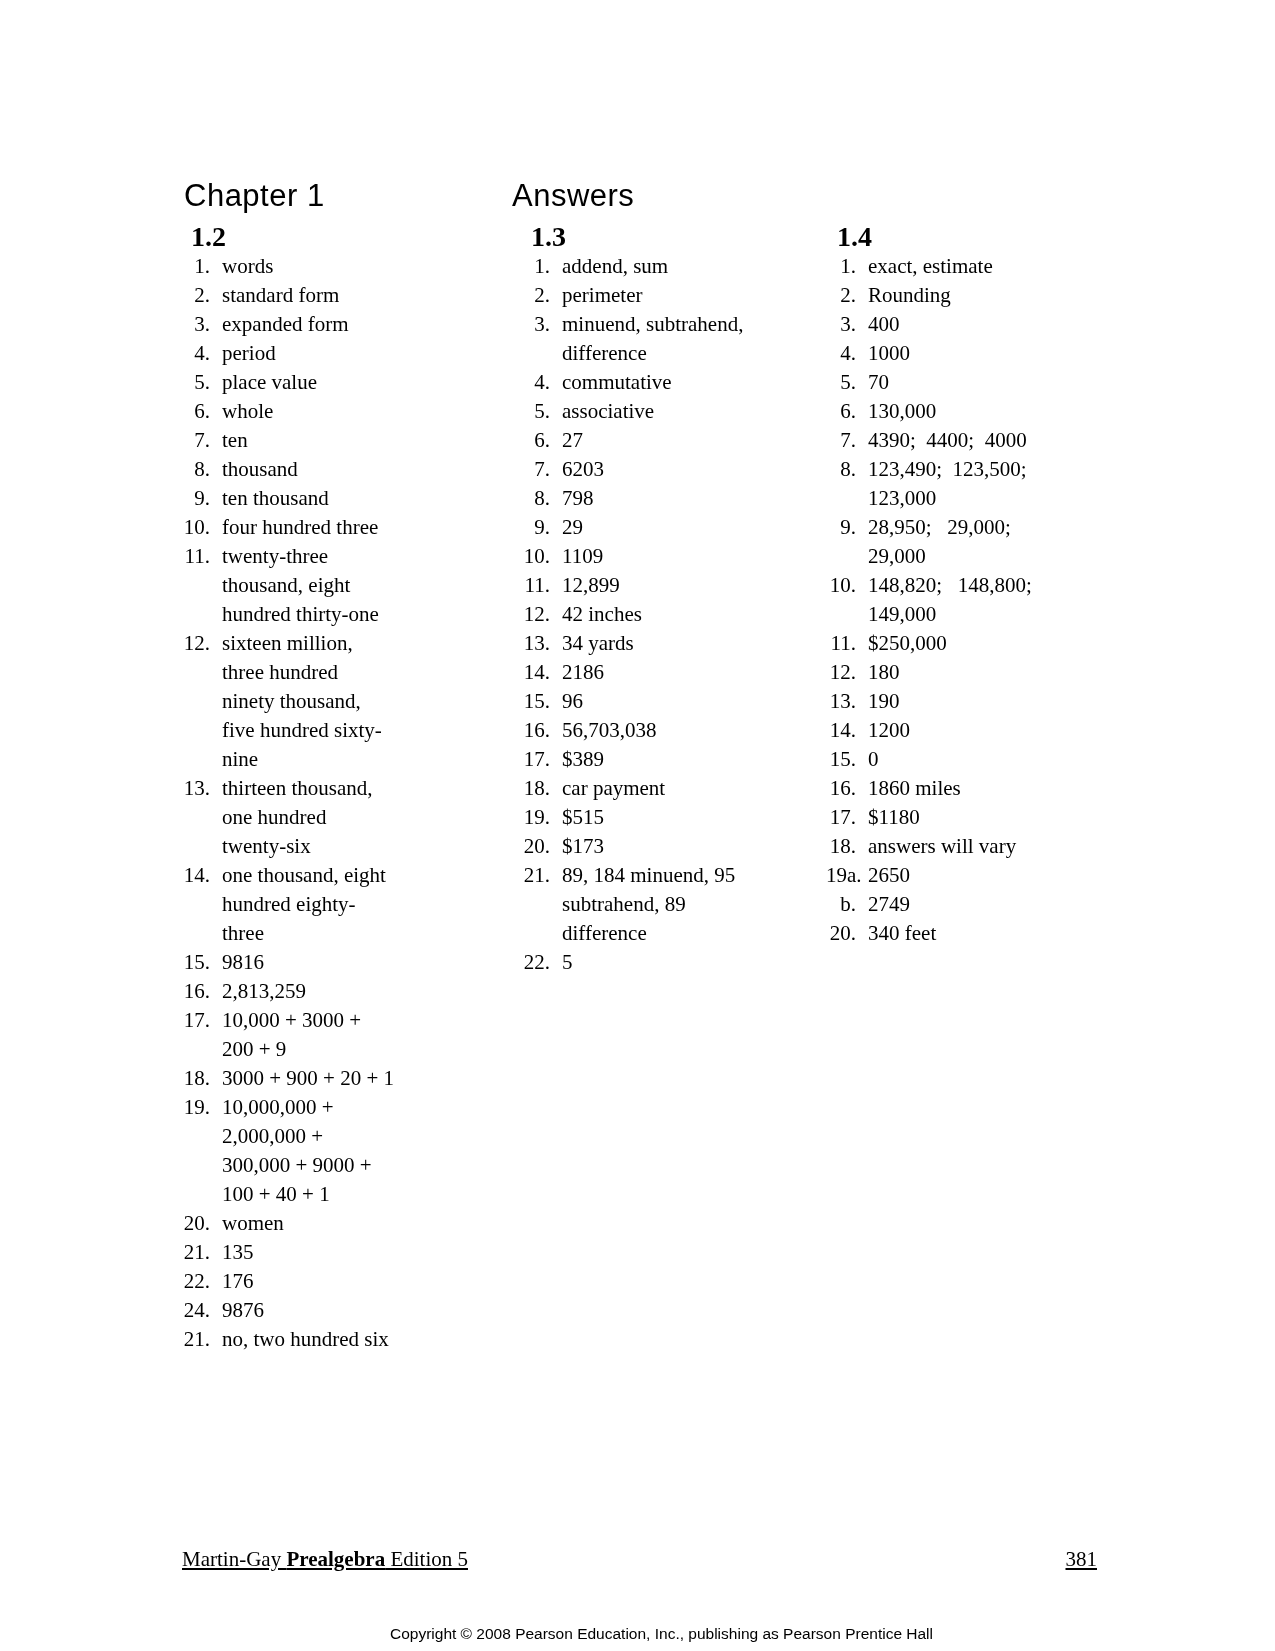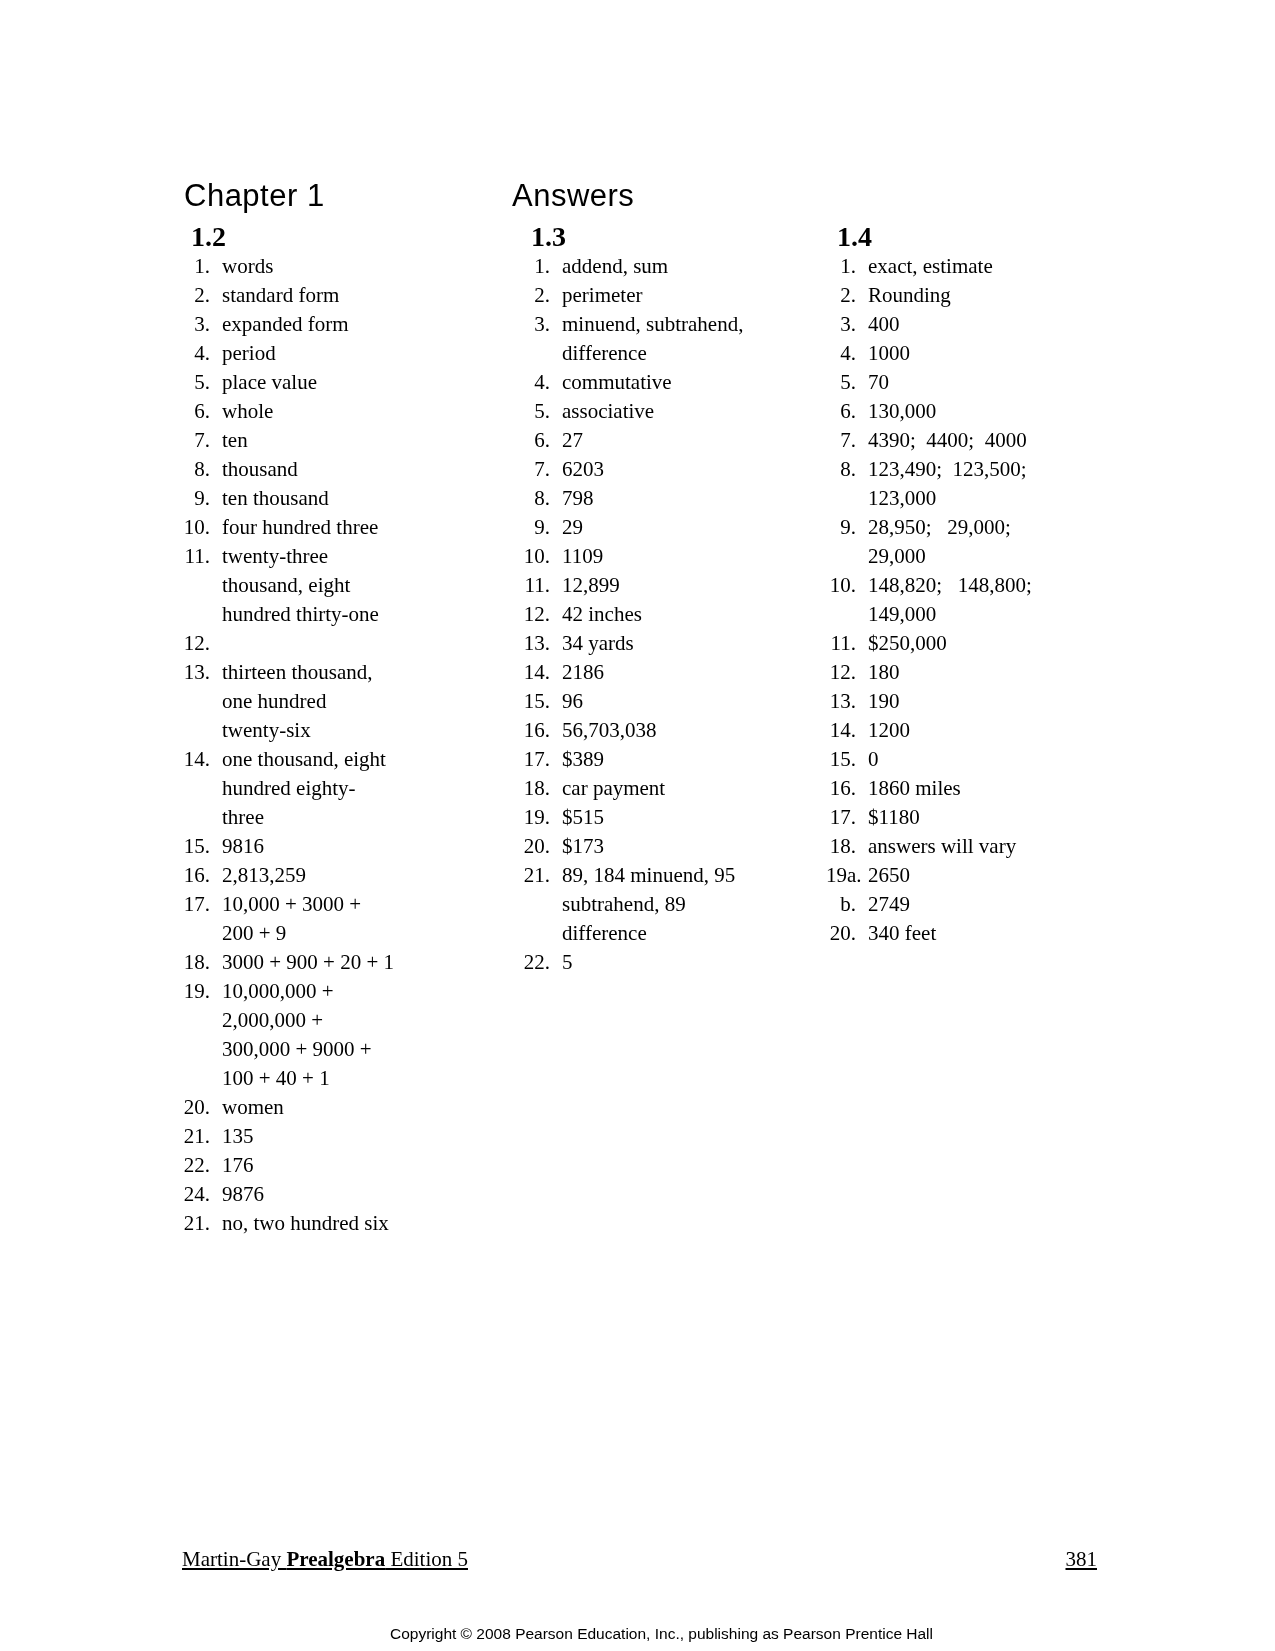--- a/index.html
+++ b/index.html
@@ -101,20 +101,25 @@
           <span class="txt">four hundred three</span>
         </div>
         <div class="item">
           <span class="num">11.</span>
           <span class="txt">twenty-three
 thousand, eight
 hundred thirty-one</span>
         </div>
         <div class="item">
           <span class="num">12.</span>
+          <span class="txt">sixteen million,
+three hundred
+ninety thousand,
+five hundred sixty-
+nine</span>
         </div>
         <div class="item">
           <span class="num">13.</span>
           <span class="txt">thirteen thousand,
 one hundred
 twenty-six</span>
         </div>
         <div class="item">
           <span class="num">14.</span>
           <span class="txt">one thousand, eight

